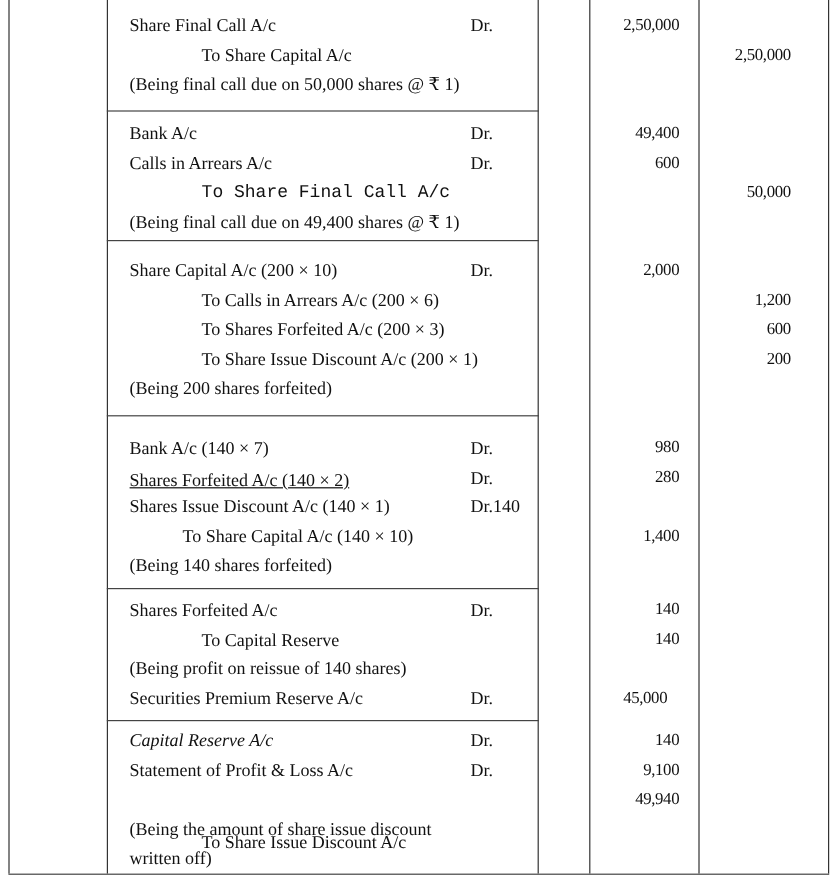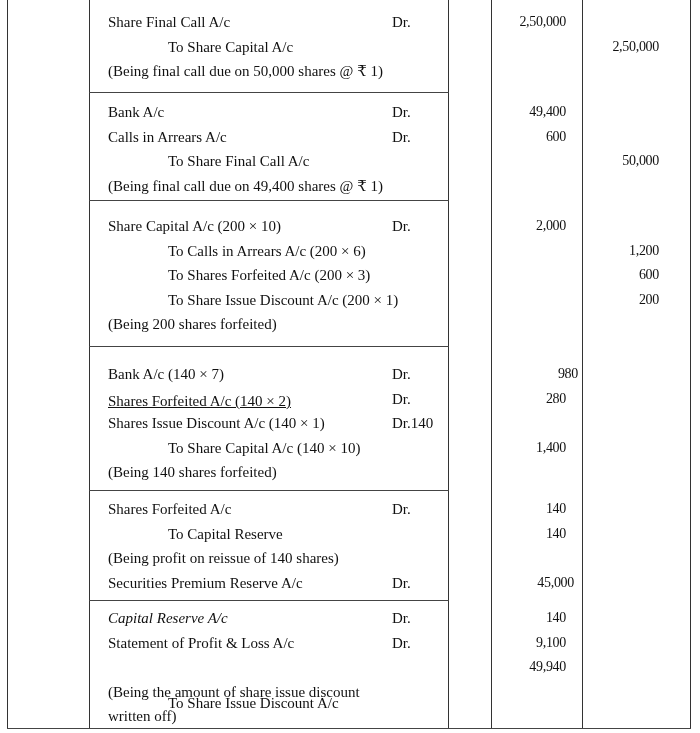--- a/index.html
+++ b/index.html
@@ -34,53 +34,53 @@
     <div class="amt" style="top: 13px; right: 134px;">2,50,000</div>
     <div class="line" style="top: 37.5px; left: 168px;">To Share Capital A/c</div>
     <div class="amt" style="top: 37.5px; right: 41px;">2,50,000</div>
     <div class="line" style="top: 62px; left: 108px;">(Being final call due on 50,000 shares @ ₹ 1)</div>
     <div class="line" style="top: 103px; left: 108px;">Bank  A/c</div>
     <div class="dr" style="top: 103px; left: 392px;">Dr.</div>
     <div class="amt" style="top: 103px; right: 134px;">49,400</div>
     <div class="line" style="top: 127.5px; left: 108px;">Calls in Arrears  A/c</div>
     <div class="dr" style="top: 127.5px; left: 392px;">Dr.</div>
     <div class="amt" style="top: 127.5px; right: 134px;">600</div>
-    <div class="line" style="top: 152px; left: 168px;">To Share Final Call A/c</div>
+    <div class="line" style="top: 152px; left: 168px; font-family: Liberation Mono, monospace;">To Share Final Call A/c</div>
     <div class="amt" style="top: 152px; right: 41px;">50,000</div>
     <div class="line" style="top: 176.5px; left: 108px;">(Being final call due on 49,400 shares @ ₹ 1)</div>
     <div class="line" style="top: 217px; left: 108px;">Share Capital A/c (200 × 10)</div>
     <div class="dr" style="top: 217px; left: 392px;">Dr.</div>
     <div class="amt" style="top: 217px; right: 134px;">2,000</div>
     <div class="line" style="top: 241.5px; left: 168px;">To Calls in Arrears A/c (200 × 6)</div>
     <div class="amt" style="top: 241.5px; right: 41px;">1,200</div>
     <div class="line" style="top: 266px; left: 168px;">To Shares Forfeited A/c (200 × 3)</div>
     <div class="amt" style="top: 266px; right: 41px;">600</div>
     <div class="line" style="top: 290.5px; left: 168px;">To Share Issue Discount A/c (200 × 1)</div>
     <div class="amt" style="top: 290.5px; right: 41px;">200</div>
     <div class="line" style="top: 315px; left: 108px;">(Being 200 shares forfeited)</div>
     <div class="line" style="top: 365px; left: 108px;">Bank A/c (140 × 7)</div>
     <div class="dr" style="top: 365px; left: 392px;">Dr.</div>
-    <div class="amt" style="top: 365px; right: 122px;">980</div>
+    <div class="amt" style="top: 365px; right: 134px;">980</div>
     <div class="line" style="top: 392px; left: 108px; text-decoration: underline;">Shares Forfeited A/c (140 × 2)</div>
     <div class="dr" style="top: 389.5px; left: 392px;">Dr.</div>
     <div class="amt" style="top: 389.5px; right: 134px;">280</div>
     <div class="line" style="top: 414px; left: 108px;">Shares Issue Discount A/c (140 × 1)</div>
     <div class="dr" style="top: 414px; left: 392px;">Dr.140</div>
-    <div class="line" style="top: 438.5px; left: 168px;">To Share Capital A/c (140 × 10)</div>
+    <div class="line" style="top: 438.5px; left: 152px;">To Share Capital A/c (140 × 10)</div>
     <div class="amt" style="top: 438.5px; right: 134px;">1,400</div>
     <div class="line" style="top: 463px; left: 108px;">(Being 140 shares forfeited)</div>
     <div class="line" style="top: 500px; left: 108px;">Shares Forfeited A/c</div>
     <div class="dr" style="top: 500px; left: 392px;">Dr.</div>
     <div class="amt" style="top: 500px; right: 134px;">140</div>
     <div class="line" style="top: 524.5px; left: 168px;">To Capital Reserve</div>
     <div class="amt" style="top: 524.5px; right: 134px;">140</div>
     <div class="line" style="top: 549px; left: 108px;">(Being profit on reissue of 140 shares)</div>
     <div class="line" style="top: 573.5px; left: 108px;">Securities Premium Reserve A/c</div>
     <div class="dr" style="top: 573.5px; left: 392px;">Dr.</div>
-    <div class="amt" style="top: 573.5px; right: 126px;">45,000</div>
+    <div class="amt" style="top: 573.5px; right: 144px;">45,000</div>
     <div class="line" style="top: 609px; left: 108px; font-style: italic;">Capital Reserve A/c</div>
     <div class="dr" style="top: 609px; left: 392px;">Dr.</div>
     <div class="amt" style="top: 609px; right: 134px;">140</div>
     <div class="line" style="top: 633.5px; left: 108px;">Statement of Profit &amp; Loss A/c</div>
     <div class="dr" style="top: 633.5px; left: 392px;">Dr.</div>
     <div class="amt" style="top: 633.5px; right: 134px;">9,100</div>
     <div class="line" style="top: 658px; left: 168px; margin-top: 36px;">To Share Issue Discount A/c</div>
     <div class="amt" style="top: 658px; right: 134px;">49,940</div>
     <div class="line" style="top: 682.5px; left: 108px;">(Being the amount of share issue discount</div>
     <div class="line" style="top: 707px; left: 108px;">written off)</div>

